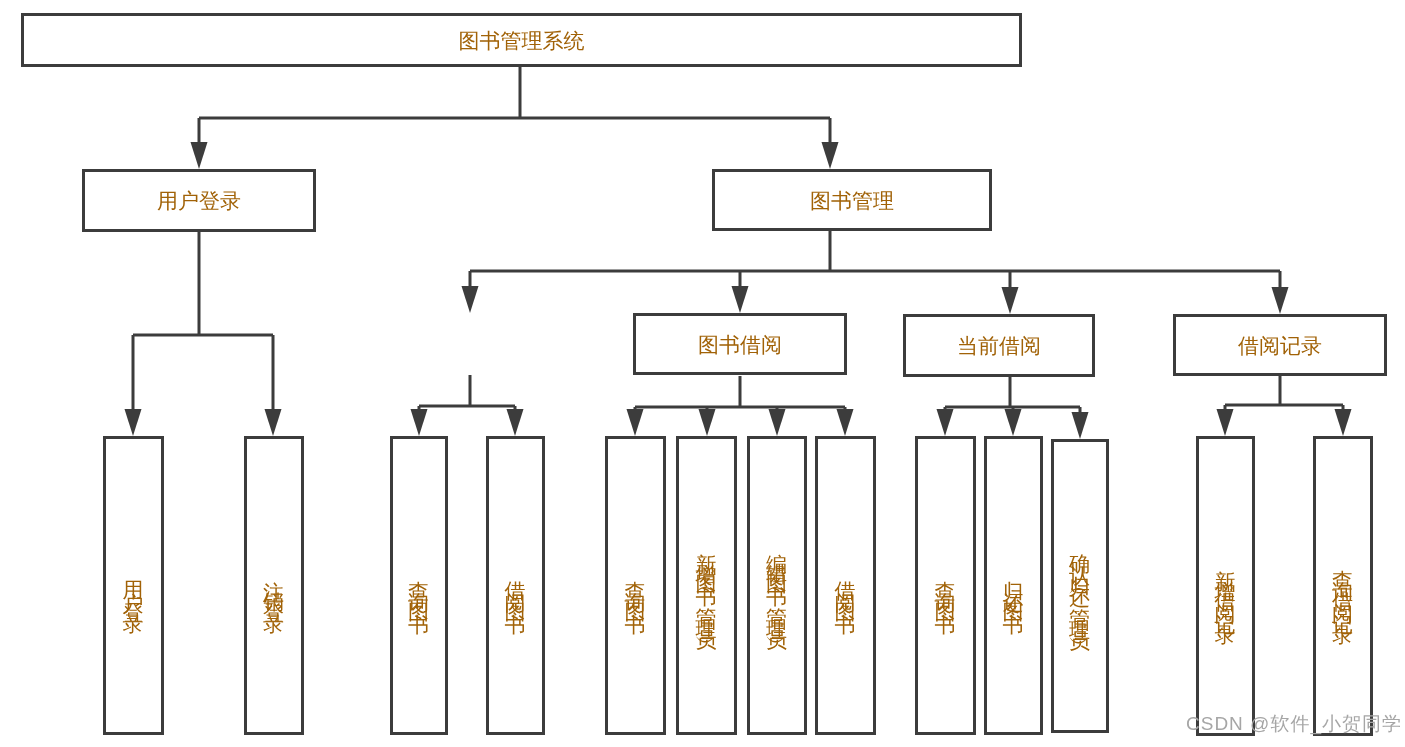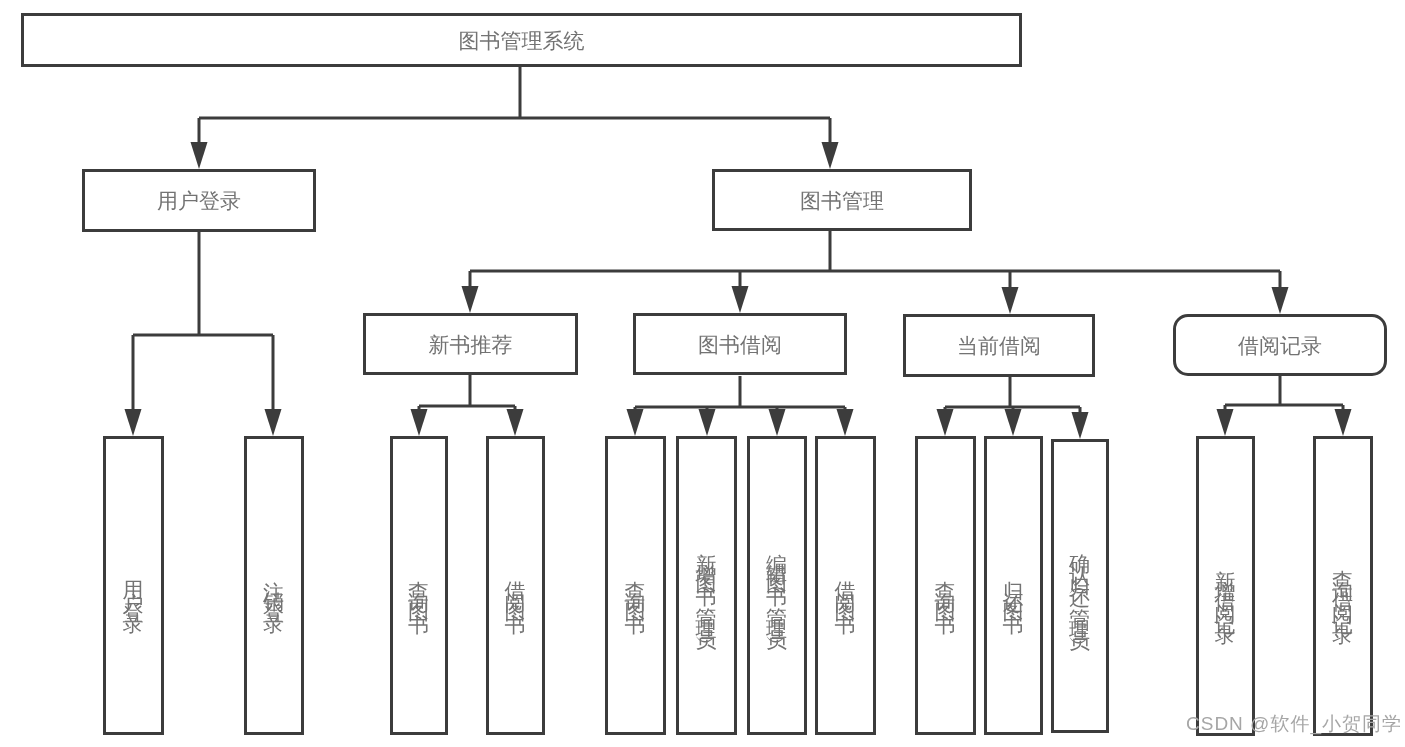--- a/index.html
+++ b/index.html
@@ -18,21 +18,21 @@
     pointer-events: none;
   }
   .box {
     position: absolute;
     background: #ffffff;
     border: 3px solid #3c3c3c;
     box-sizing: border-box;
     display: flex;
     align-items: center;
     justify-content: center;
-    color: #737373;
+    color: #a16207;
     font-size: 21px;
     line-height: 1;
     white-space: nowrap;
   }
   .vbox span {
     writing-mode: vertical-rl;
     text-orientation: mixed;
     letter-spacing: 11px;
     line-height: 1;
   }
@@ -110,26 +110,25 @@
     </g>
     <g fill="#3c3c3c" stroke="none">
       <polygon points="1216.5,409 1233.5,409 1225,436"></polygon>
       <polygon points="1334.5,409 1351.5,409 1343,436"></polygon>
     </g>
   </svg>
 
   <div class="box" style="left:21px; top:13px; width:1001px; height:54px;">图书管理系统</div>
 
   <div class="box" style="left:82px; top:169px; width:234px; height:63px;">用户登录</div>
-  <div class="box" style="left:712px; top:169px; width:260px; height:62px;">图书管理</div>
+  <div class="box" style="left:712px; top:169px; width:280px; height:62px;">图书管理</div>
 
-  <div class="box" style="left:363px; top:313px; width:215px; height:62px;">新书推荐</div>
   <div class="box" style="left:633px; top:313px; width:214px; height:62px;">图书借阅</div>
   <div class="box" style="left:903px; top:314px; width:192px; height:63px;">当前借阅</div>
-  <div class="box" style="left:1173px; top:314px; width:214px; height:62px;border-radius:15px;">借阅记录</div>
+  <div class="box" style="left:1173px; top:314px; width:214px; height:62px;">借阅记录</div>
 
   <div class="box vbox" style="left:103px; top:436px; width:61px; height:299px;">
     <span>用户登录</span>
   </div>
   <div class="box vbox" style="left:244px; top:436px; width:60px; height:299px;">
     <span>注销登录</span>
   </div>
 
   <div class="box vbox" style="left:390px; top:436px; width:58px; height:299px;">
     <span>查询图书</span>

